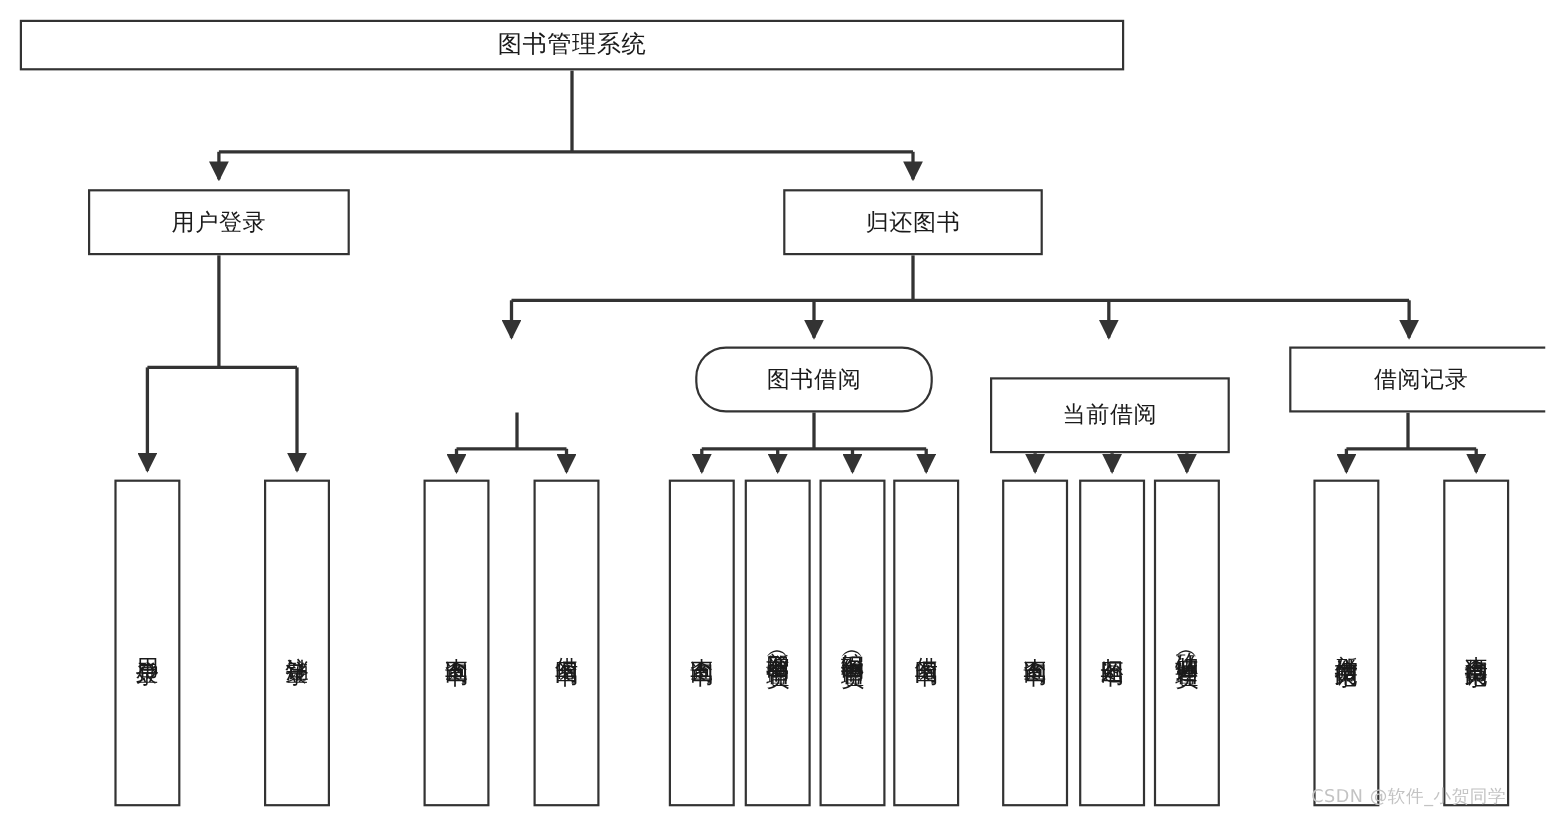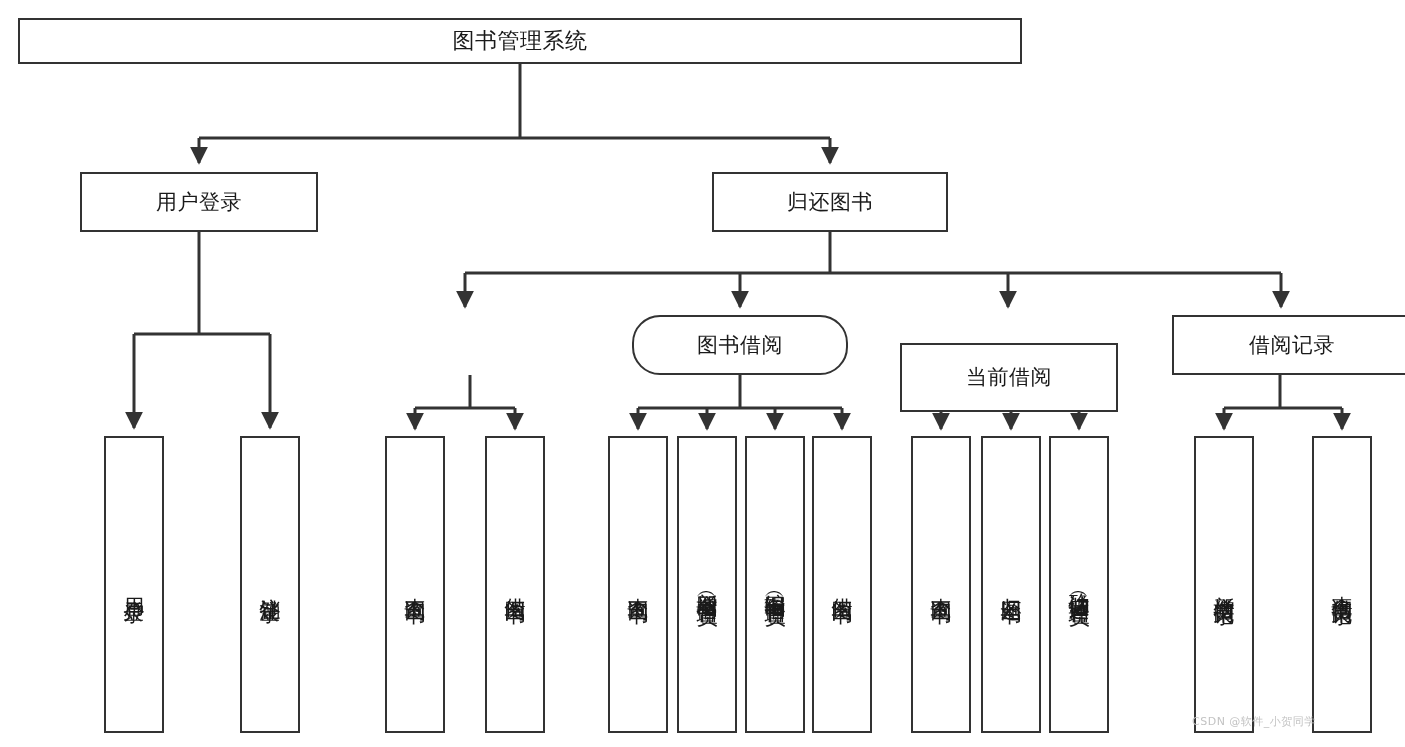--- a/index.html
+++ b/index.html
@@ -57,21 +57,21 @@
     writing-mode: vertical-rl;
     text-orientation: upright;
     font-size: 21px;
     line-height: 1.05;
     letter-spacing: 2px;
     white-space: nowrap;
   }
   .watermark {
     position: absolute;
     color: #c3c3c3;
-    font-size: 11px;
+    font-size: 16px;
     letter-spacing: 0.5px;
     z-index: 5;
     white-space: nowrap;
     user-select: none;
   }
 </style>
 </head>
 <body>
 
 <div id="canvas">

